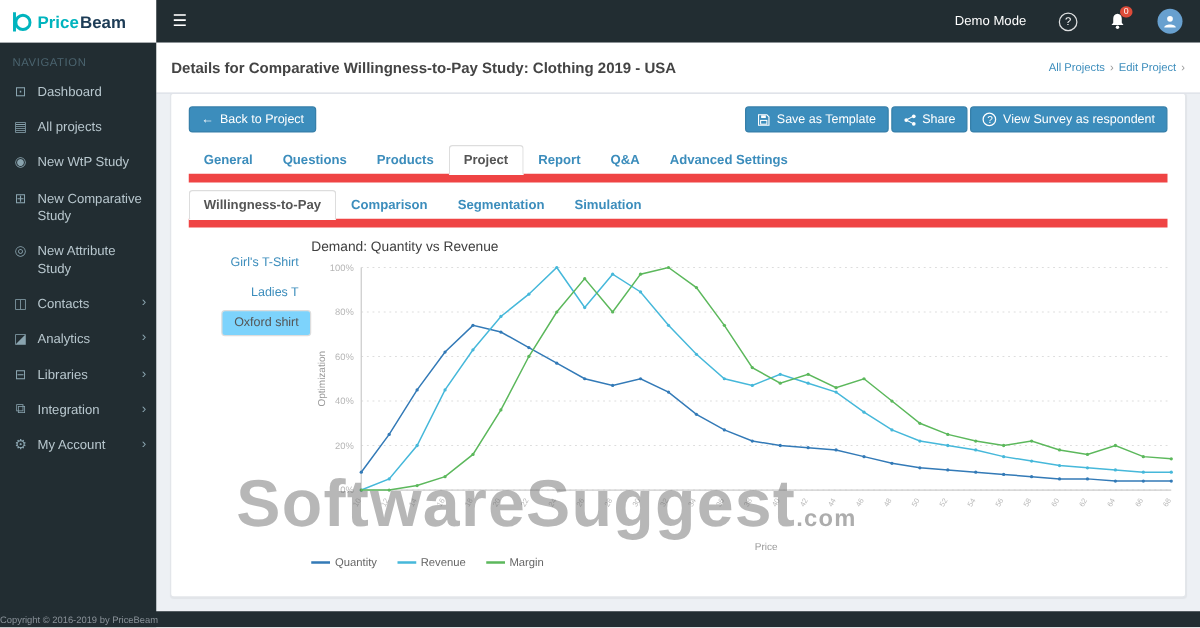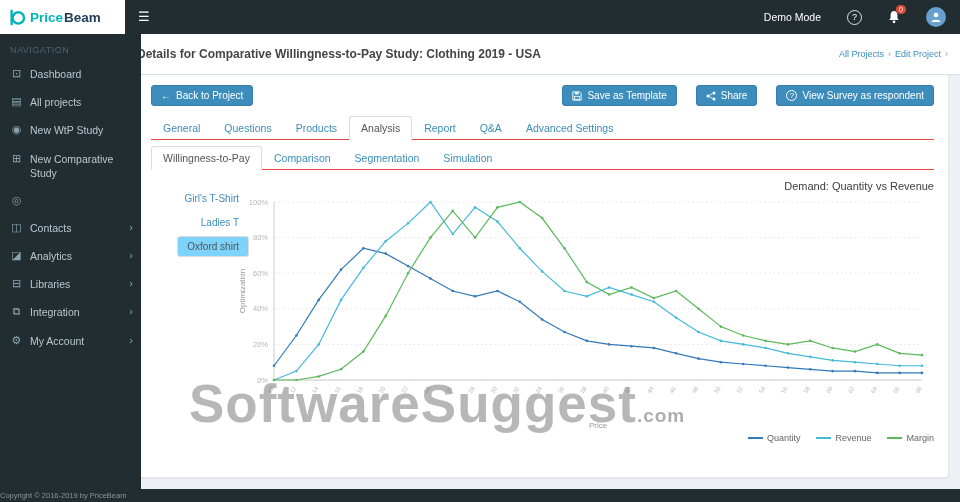--- a/index.html
+++ b/index.html
@@ -14,54 +14,54 @@
   .logo-beam { font-size:13.5px; font-weight:bold; color:#1d3c56; margin-left:-3px; }
   .hamburger { color:#fff; font-size:13px; padding:0 13px; cursor:pointer; line-height:34px; }
   .topbar-right { margin-left:auto; display:flex; align-items:center; gap:26px; padding-right:14px; }
   .demo { color:#fff; font-size:10.5px; cursor:pointer; }
   .circle-q { width:15px; height:15px; border:1px solid rgba(255,255,255,.85); border-radius:50%; color:#fff; font-size:9px; line-height:13px; text-align:center; cursor:pointer; }
   .bell-wrap { position:relative; cursor:pointer; display:flex; }
   .badge { position:absolute; top:-5px; right:-6px; background:#dd4b39; color:#fff; font-size:7px; padding:1px 3px; border-radius:6px; line-height:1; }
   .avatar { width:20px; height:20px; border-radius:50%; background:#68a0cf; display:flex; align-items:center; justify-content:center; cursor:pointer; }
 
   
-  .sidebar { position:absolute; top:34px; left:0; bottom:0; width:141px; background:#222d32; z-index:10; }
+  .sidebar { position:absolute; top:34px; left:0; bottom:0; width:125px; background:#222d32; z-index:10; }
   .nav-section { padding:11px 10px 5px 10px; color:#4b646f; font-size:9px; letter-spacing:.5px; }
   .nav-item { display:flex; align-items:flex-start; gap:7px; padding:7px 8px 7px 10px; color:#b8c7ce; font-size:10.5px; cursor:pointer; }
   .nav-icon { width:13px; text-align:center; color:#8aa4af; font-size:11px; flex:none; }
   .nav-label { flex:1; line-height:1.35; }
   .nav-chevron { color:#8aa4af; font-size:11px; margin-left:auto; flex:none; }
 
   
   .page-header { position:absolute; top:34px; left:125px; right:0; height:41px; background:#fff; border-bottom:1px solid #d8dce3; display:flex; align-items:center; justify-content:space-between; padding:0 12px; z-index:5; }
   .page-title { font-size:12px; font-weight:bold; color:#444; }
   .breadcrumb { font-size:9px; display:flex; align-items:center; gap:4px; }
   .crumb { color:#3c8dbc; cursor:pointer; }
   .crumb-sep { color:#999; }
 
   
   .content { position:absolute; top:63px; left:125px; right:0; bottom:13px; background:#edf0f4; padding:11px; }
   .card { position:relative; background:#fff; border:1px solid #e3e6ea; border-radius:3px; box-shadow:0 1px 1px rgba(0,0,0,.05); height:100%; padding:10px 14px; overflow:hidden; }
 
   .toolbar-row { display:flex; justify-content:space-between; align-items:center; margin-bottom:10px; }
   .btn { background:#3c8dbc; border:1px solid #367fa9; color:#fff; font-size:10px; padding:4px 9px; border-radius:3px; display:inline-flex; align-items:center; gap:5px; cursor:pointer; font-family:"Liberation Sans",sans-serif; }
-  .btn-group { display:flex; gap:19px; }
+  .btn-group { display:flex; gap:2px; }
   .btn .mini-circle-q { width:11px; height:11px; border:1px solid #fff; border-radius:50%; font-size:8px; line-height:10px; text-align:center; }
 
-  .tabs-row { display:flex; border-bottom:1px solid #ef4444; }
+  .tabs-row { display:flex; border-bottom:7px solid #ef4444;font-weight:bold; }
   .tab { padding:5px 11px; font-size:10.5px; color:#3c8dbc; border:1px solid transparent; margin-bottom:-1px; border-radius:3px 3px 0 0; cursor:pointer; }
   .tab.active { color:#555; background:#fff; border-color:#ddd #ddd #fff #ddd; }
   .subtabs { margin-top:6px; }
 
   .analysis-body { display:flex; margin-top:6px; }
   .ptabs { width:98px; padding-top:12px; display:flex; flex-direction:column; align-items:flex-end; gap:3px; flex:none; }
   .ptab { font-size:10px; color:#3c8dbc; padding:4px 9px; cursor:pointer; text-align:right; border:1px solid transparent; border-radius:3px; }
   .ptab.active { border-color:#ddd; color:#555; background:#7dd3fc; }
 
-  .chart-col { flex:1; min-width:0; display:flex; flex-direction:column; align-items:flex-end; }
+  .chart-col { flex:1; min-width:0; display:flex; flex-direction:column; align-items:flex-start; }
   .chart-title { font-size:11px; color:#404040; margin:4px 0 2px; }
   .legend { display:flex; gap:16px; align-items:center; font-size:9px; color:#666; margin-top:1px; }
   .legend-item { display:flex; align-items:center; cursor:pointer; }
   .lg-marker { width:15px; height:2px; display:inline-block; margin-right:4px; background:#999; }
 
   .watermark { position:absolute; left:52px; top:298px; font-weight:bold; font-size:53px; letter-spacing:1px; color:rgba(105,105,105,.48); white-space:nowrap; pointer-events:none; z-index:8; }
   .watermark .suffix { font-size:19px; color:rgba(105,105,105,.55); }
 
   
   .footer { position:absolute; bottom:0; left:0; right:0; height:13px; background:#222d32; display:flex; align-items:center; z-index:15; }
@@ -115,20 +115,21 @@
     <div class="nav-item">
       <span class="nav-icon">◉</span>
       <span class="nav-label">New WtP Study</span>
     </div>
     <div class="nav-item">
       <span class="nav-icon">⊞</span>
       <span class="nav-label">New Comparative Study</span>
     </div>
     <div class="nav-item">
       <span class="nav-icon">◎</span>
+      <span class="nav-label">New Attribute Study</span>
     </div>
     <div class="nav-item">
       <span class="nav-icon">◫</span>
       <span class="nav-label">Contacts</span>
       <span class="nav-chevron">›</span>
     </div>
     <div class="nav-item">
       <span class="nav-icon">◪</span>
       <span class="nav-label">Analytics</span>
       <span class="nav-chevron">›</span>
@@ -191,21 +192,21 @@
             <span class="mini-circle-q">?</span>
             <span>View Survey as respondent</span>
           </button>
         </div>
       </div>
 
       <div class="tabs-row">
         <span class="tab">General</span>
         <span class="tab">Questions</span>
         <span class="tab">Products</span>
-        <span class="tab active">Analysis</span>
+        <span class="tab active">Project</span>
         <span class="tab">Report</span>
         <span class="tab">Q&amp;A</span>
         <span class="tab">Advanced Settings</span>
       </div>
 
       <div class="tabs-row subtabs">
         <span class="tab active">Willingness-to-Pay</span>
         <span class="tab">Comparison</span>
         <span class="tab">Segmentation</span>
         <span class="tab">Simulation</span>

